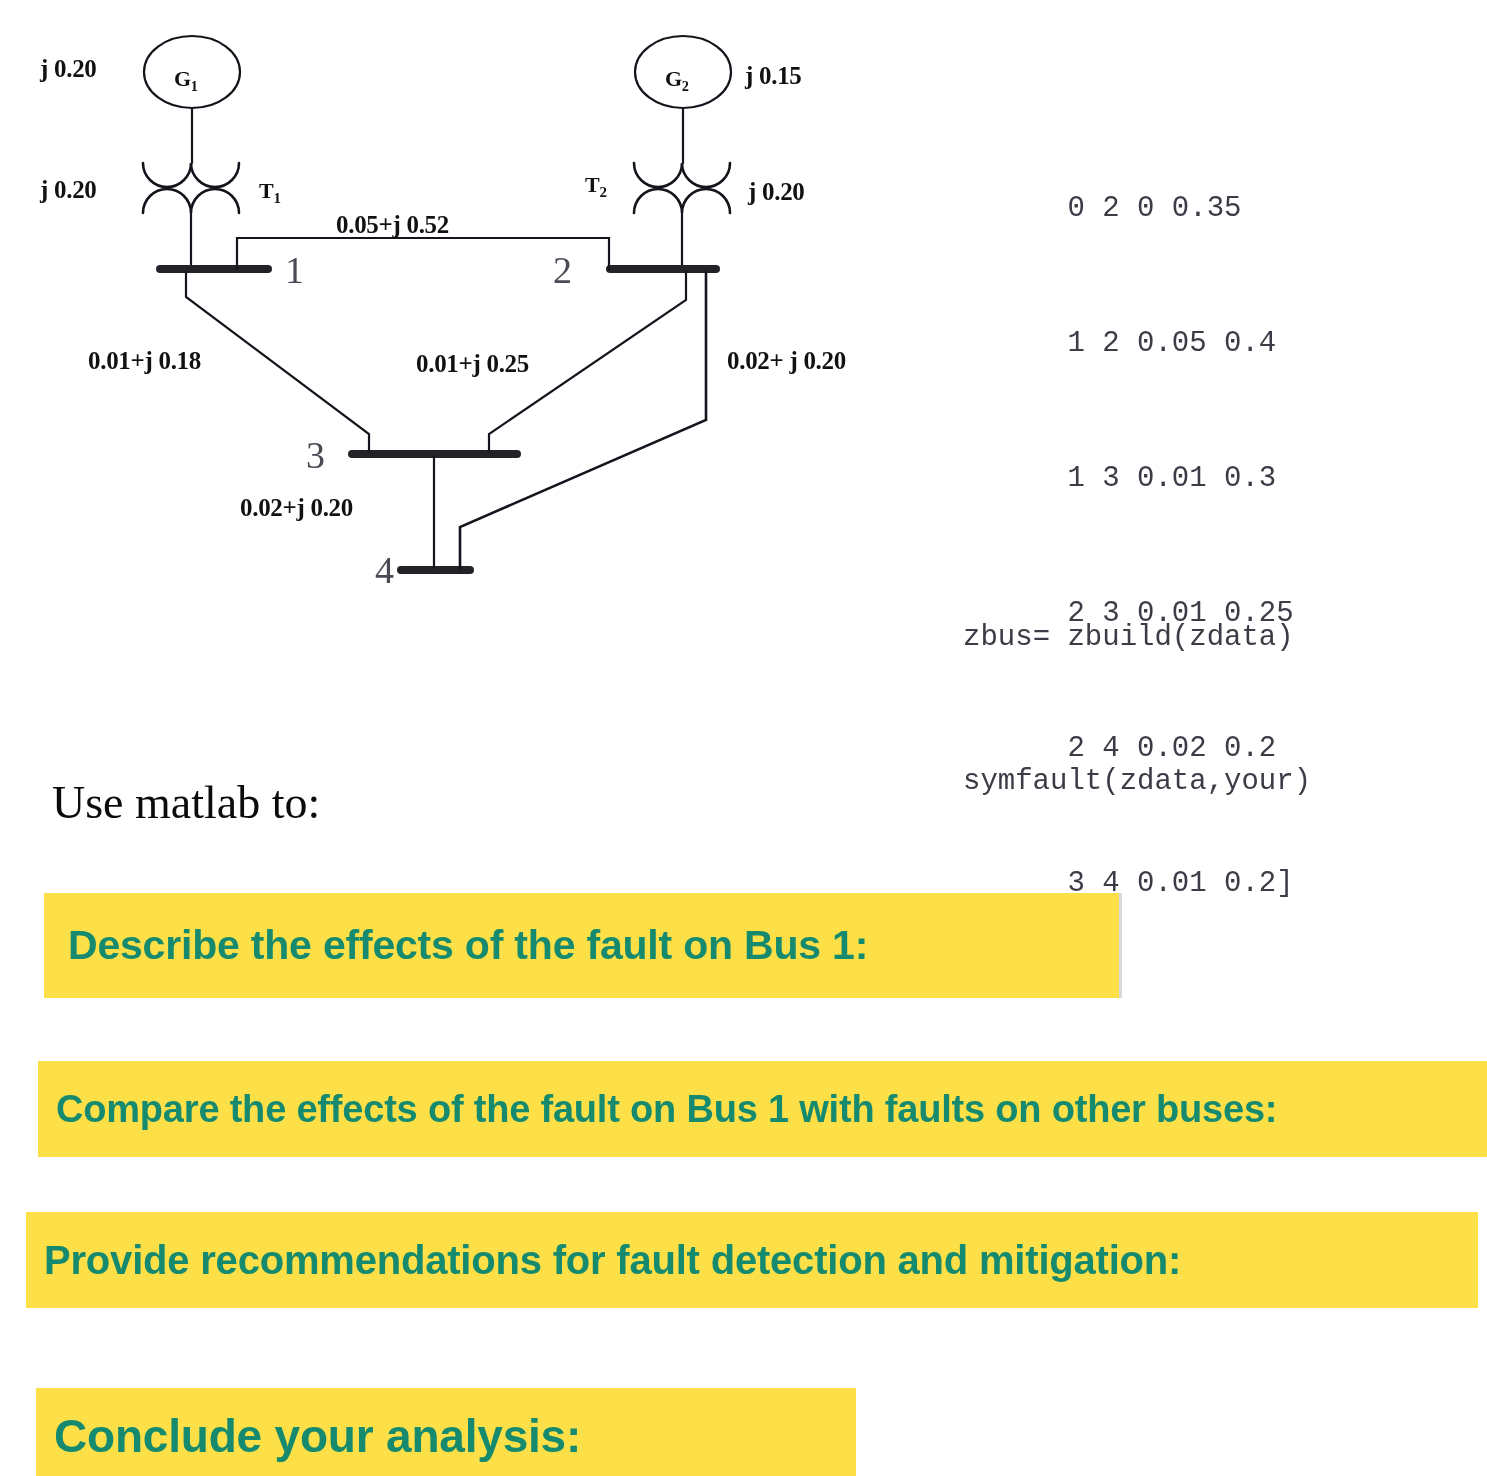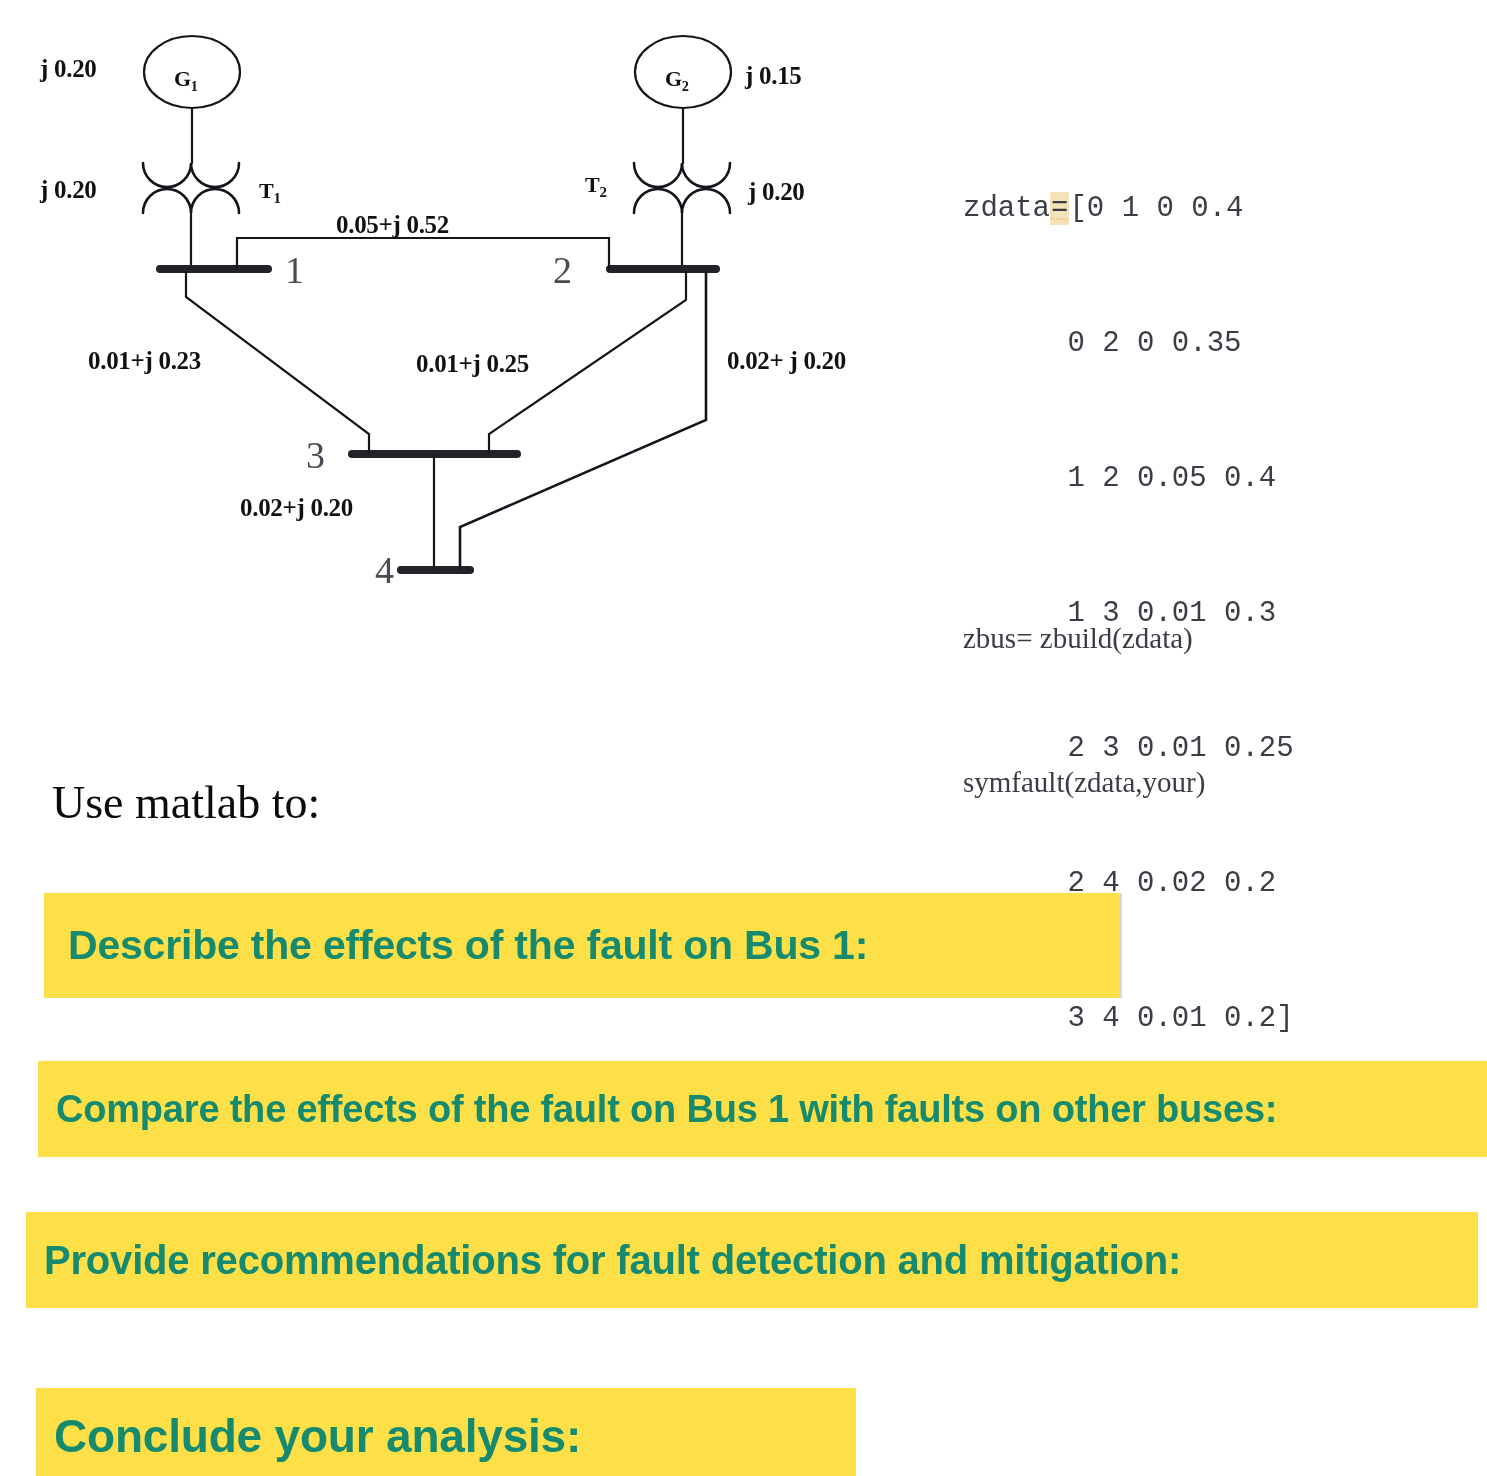--- a/index.html
+++ b/index.html
@@ -81,21 +81,21 @@
     position: absolute;
     left: 963px;
     top: 518px;
     width: 500px;
     font-family: "Liberation Mono", "DejaVu Sans Mono", monospace;
     font-size: 29px;
     line-height: 48px;
     color: #3c3c46;
     white-space: pre;
   }
-  #zbus-block .codeline { display: block; height: 48px; font-family: Liberation Serif, serif; }
+  #zbus-block .codeline { display: block; height: 48px; }
 
   
   #use-matlab {
     position: absolute;
     left: 52px;
     top: 776px;
     font-family: "Liberation Serif", "DejaVu Serif", serif;
     font-size: 46px;
     color: #0b0b0b;
     white-space: nowrap;
@@ -182,36 +182,35 @@
 
   <div class="diag-label xfmr-label" style="left:259px; top:178px;">
     <span>T</span><sub>1</sub>
   </div>
   <div class="diag-label xfmr-label" style="left:585px; top:172px;">
     <span>T</span><sub>2</sub>
   </div>
 
   <div class="diag-label imp-label" style="left:336px; top:211px;">0.05+j 0.52</div>
 
-  <div class="diag-label imp-label" style="left:88px;  top:347px;">0.01+j 0.23</div>
+  <div class="diag-label imp-label" style="left:88px;  top:347px;">0.01+j 0.18</div>
 
   <div class="diag-label imp-label" style="left:416px; top:350px;">0.01+j 0.25</div>
 
   <div class="diag-label imp-label" style="left:727px; top:347px;">0.02+ j 0.20</div>
 
   <div class="diag-label imp-label" style="left:240px; top:494px;">0.02+j 0.20</div>
 
   <div class="bus-num" style="left:285px; top:248px;">1</div>
   <div class="bus-num" style="left:553px; top:248px;">2</div>
   <div class="bus-num" style="left:306px; top:433px;">3</div>
   <div class="bus-num" style="left:375px; top:548px;">4</div>
 </div>
 
 <div id="code-block">
-  <span class="codeline"><span>zdata</span><span class="hl">=</span><span>[0 1 0 0.4</span></span>
   <span class="codeline">      <span>0 2 0 0.35</span></span>
   <span class="codeline">      <span>1 2 0.05 0.4</span></span>
   <span class="codeline">      <span>1 3 0.01 0.3</span></span>
   <span class="codeline">      <span>2 3 0.01 0.25</span></span>
   <span class="codeline">      <span>2 4 0.02 0.2</span></span>
   <span class="codeline">      <span>3 4 0.01 0.2]</span></span>
 </div>
 
 <div id="zbus-block">
   <span class="codeline"><span>zbus</span><span class="hl">=</span><span> zbuild(zdata)</span></span>

